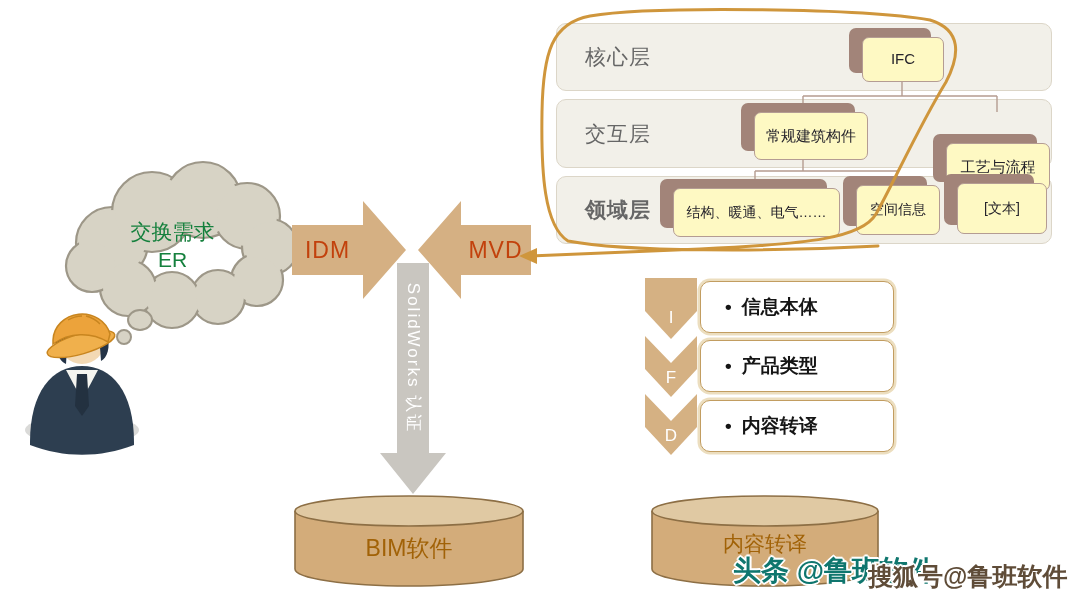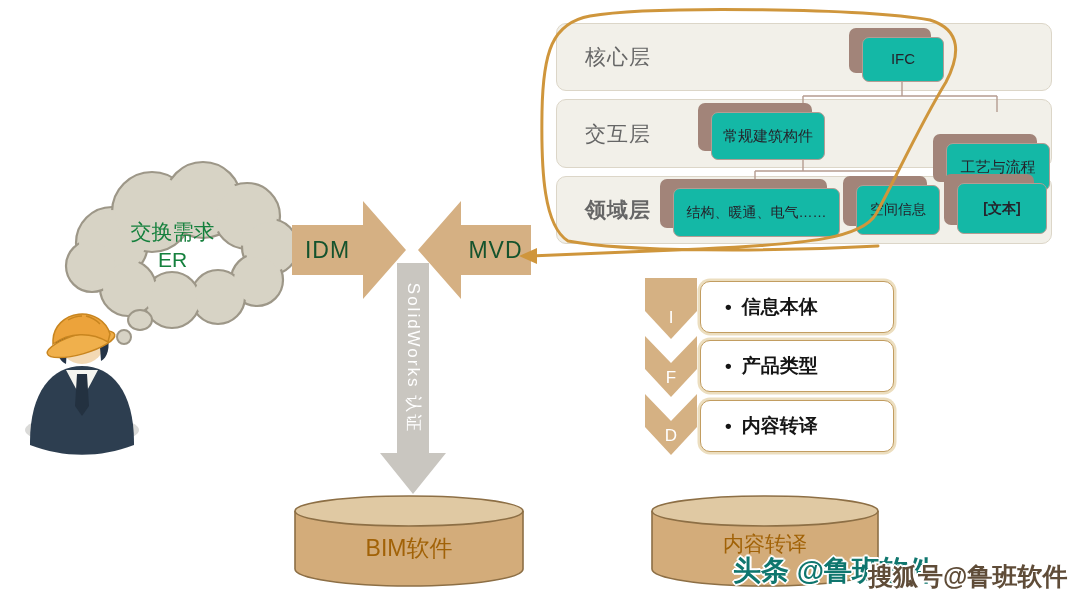--- a/index.html
+++ b/index.html
@@ -18,51 +18,51 @@
   #row-core{top:23px;height:66px;font-family:Liberation Mono, monospace;}
   #row-interact{top:99px;height:67px;}
   #row-domain{top:176px;height:66px;font-weight:bold;}
   .layer-label{
     position:absolute;left:28px;top:50%;transform:translateY(-50%);
     font-size:21px;color:#666;letter-spacing:1px;
   }
 
   
   .node{
-    position:absolute;background:#14b8a6;border:1.3px solid #b49c93;border-radius:7px;
+    position:absolute;background:#fef9c3;border:1.3px solid #b49c93;border-radius:7px;
     box-shadow:-13px -9px 0 0 #a28479;display:flex;align-items:center;justify-content:center;
     color:#25232b;z-index:3;text-align:center;line-height:1.1;
   }
   #node-ifc{left:862px;top:37px;width:80px;height:43px;font-size:15px;}
-  #node-changgui{left:711px;top:112px;width:112px;height:46px;font-size:15px;}
+  #node-changgui{left:754px;top:112px;width:112px;height:46px;font-size:15px;}
   #node-gongyi{left:946px;top:112px;width:102px;height:46px;font-size:15px;margin-top:31px;}
   #node-jiegou{left:673px;top:188px;width:165px;height:47px;font-size:14px;}
   #node-kongjian{left:856px;top:185px;width:82px;height:48px;font-size:14px;}
-  #node-wenben{left:957px;top:183px;width:88px;height:49px;font-size:14px;font-weight:bold;}
+  #node-wenben{left:957px;top:183px;width:88px;height:49px;font-size:14px;}
 
   
   .ifd-box{
     position:absolute;left:700px;width:168px;background:#fff;
     border:1.6px solid #c29d61;border-radius:10px;box-shadow:0 0 0 2.5px #ecdebf;
     display:flex;align-items:center;padding-left:24px;gap:10px;
     font-size:19px;font-weight:600;color:#151515;z-index:3;
   }
   #ifd-box-1{top:281px;height:50px;}
   #ifd-box-2{top:340px;height:50px;}
   #ifd-box-3{top:400px;height:50px;}
   .ifd-letter{
     position:absolute;left:645px;width:52px;text-align:center;
     color:#fff;font-size:17px;z-index:3;
   }
   #ifd-letter-i{top:308px;}
   #ifd-letter-f{top:368px;}
   #ifd-letter-d{top:426px;}
 
   
-  .arrow-label{position:absolute;color:#14532d;text-align:center;z-index:3;}
+  .arrow-label{position:absolute;color:#c2410c;text-align:center;z-index:3;}
   #idm-label{left:292px;top:237px;width:71px;font-size:23px;letter-spacing:1px;}
   #mvd-label{left:460px;top:237px;width:71px;font-size:23px;letter-spacing:1px;}
   #solidworks-label{
     position:absolute;left:413px;top:358px;transform:translate(-50%,-50%) rotate(90deg);
     color:#fff;font-size:17px;white-space:nowrap;letter-spacing:2px;z-index:3;
   }
 
   
   .cloud-text{position:absolute;left:95px;width:155px;text-align:center;color:#15803d;font-size:21px;z-index:3;}
   #cloud-line1{top:218px;}

